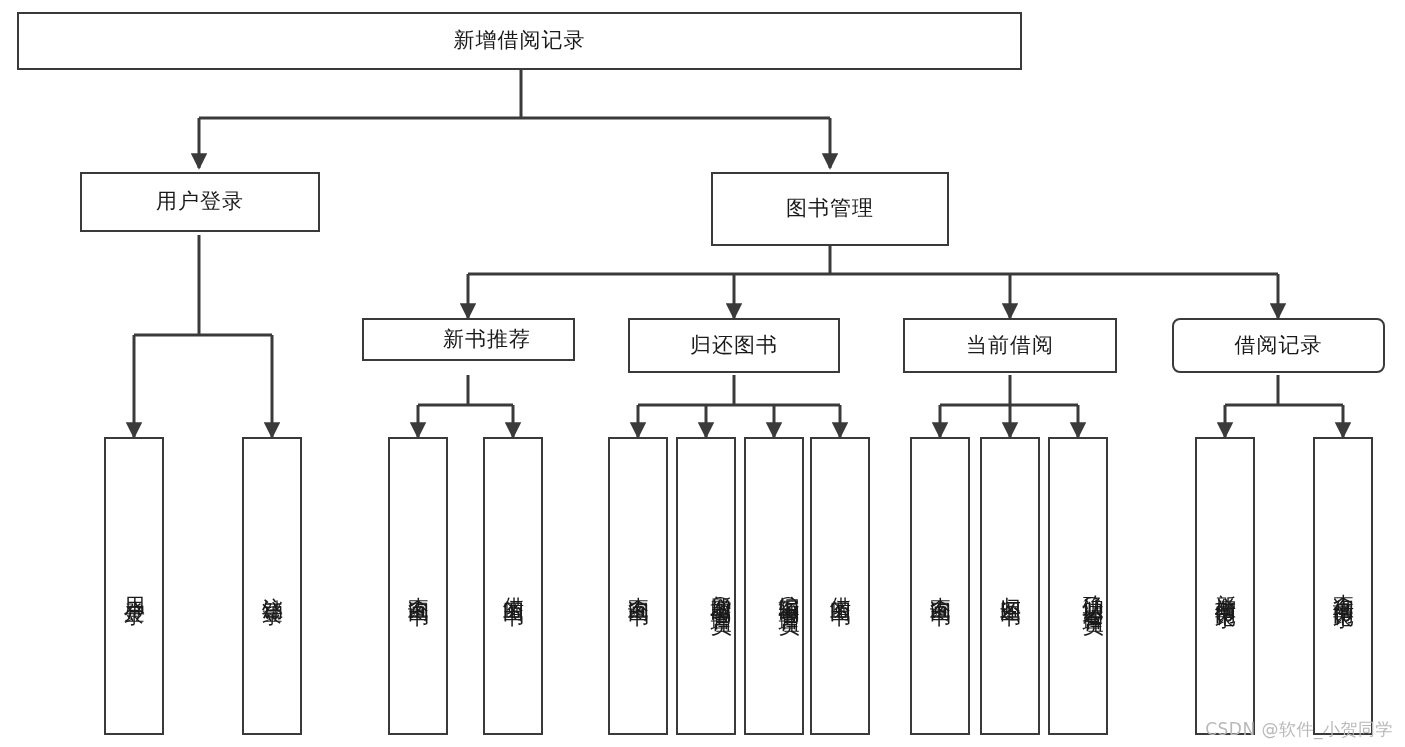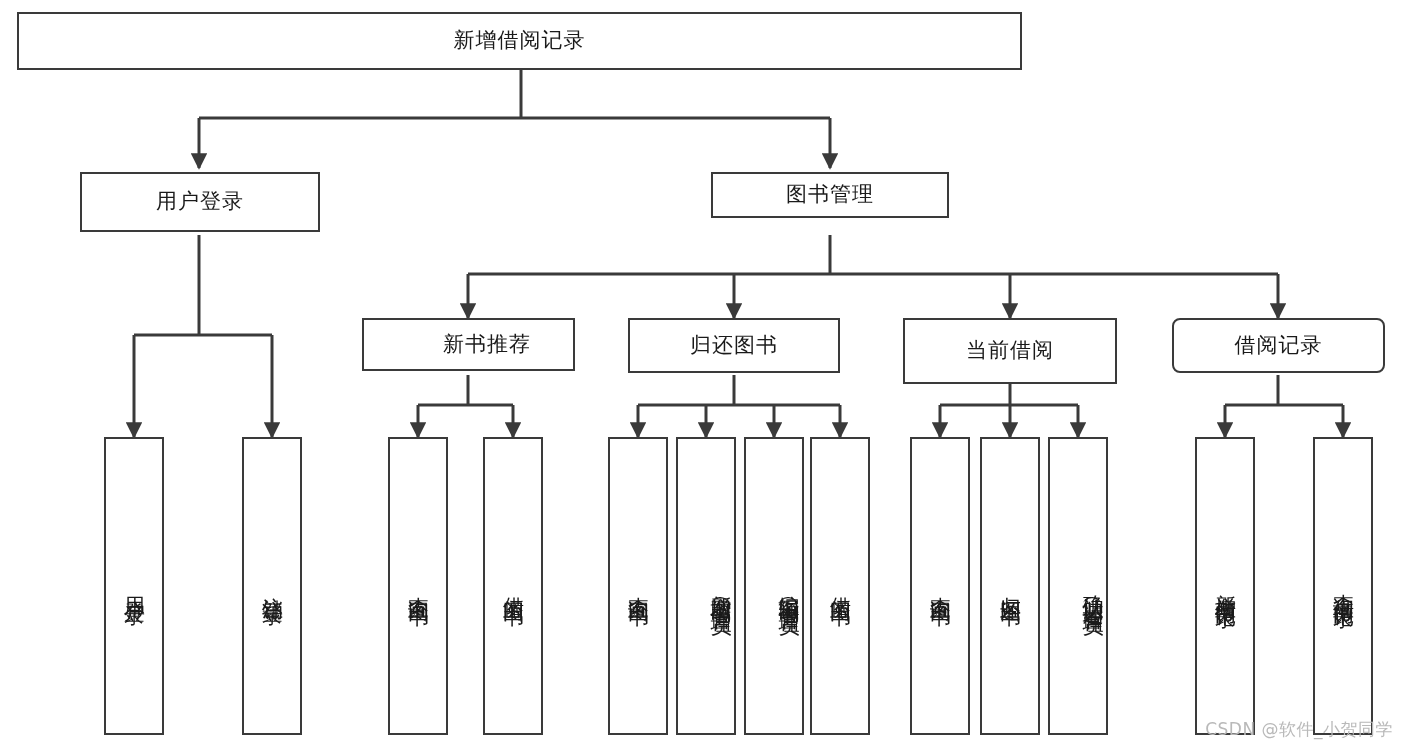--- a/index.html
+++ b/index.html
@@ -116,27 +116,27 @@
       <path d="M 1225 405 L 1343 405"></path>
       <path d="M 1225 405 L 1225 437" marker-end="url(#arrow)"></path>
       <path d="M 1343 405 L 1343 437" marker-end="url(#arrow)"></path>
     </g>
   </svg>
 
   <div class="node h" style="left:17px;top:12px;width:1005px;height:58px;">新增借阅记录</div>
 
   <div class="node h" style="left:80px;top:172px;width:240px;height:60px;">用户登录</div>
 
-  <div class="node h" style="left:711px;top:172px;width:238px;height:46px;">图书管理</div>
+  <div class="node h" style="left:711px;top:172px;width:238px;height:74px;">图书管理</div>
 
-  <div class="node h" style="left:362px;top:318px;width:213px;height:53px;padding-left:37px;">新书推荐</div>
+  <div class="node h" style="left:362px;top:318px;width:213px;height:43px;padding-left:37px;">新书推荐</div>
 
   <div class="node h" style="left:628px;top:318px;width:212px;height:55px;">归还图书</div>
 
-  <div class="node h" style="left:903px;top:318px;width:214px;height:66px;">当前借阅</div>
+  <div class="node h" style="left:903px;top:318px;width:214px;height:55px;">当前借阅</div>
 
   <div class="node h" style="left:1172px;top:318px;width:213px;height:55px;border-radius:8px;">借阅记录</div>
 
   <div class="node v mid" style="left:104px;top:437px;width:60px;height:298px;">用户登录</div>
 
   <div class="node v mid" style="left:242px;top:437px;width:60px;height:298px;">注销登录</div>
 
   <div class="node v mid" style="left:388px;top:437px;width:60px;height:298px;">查询图书</div>
 
   <div class="node v mid" style="left:483px;top:437px;width:60px;height:298px;">借阅图书</div>

